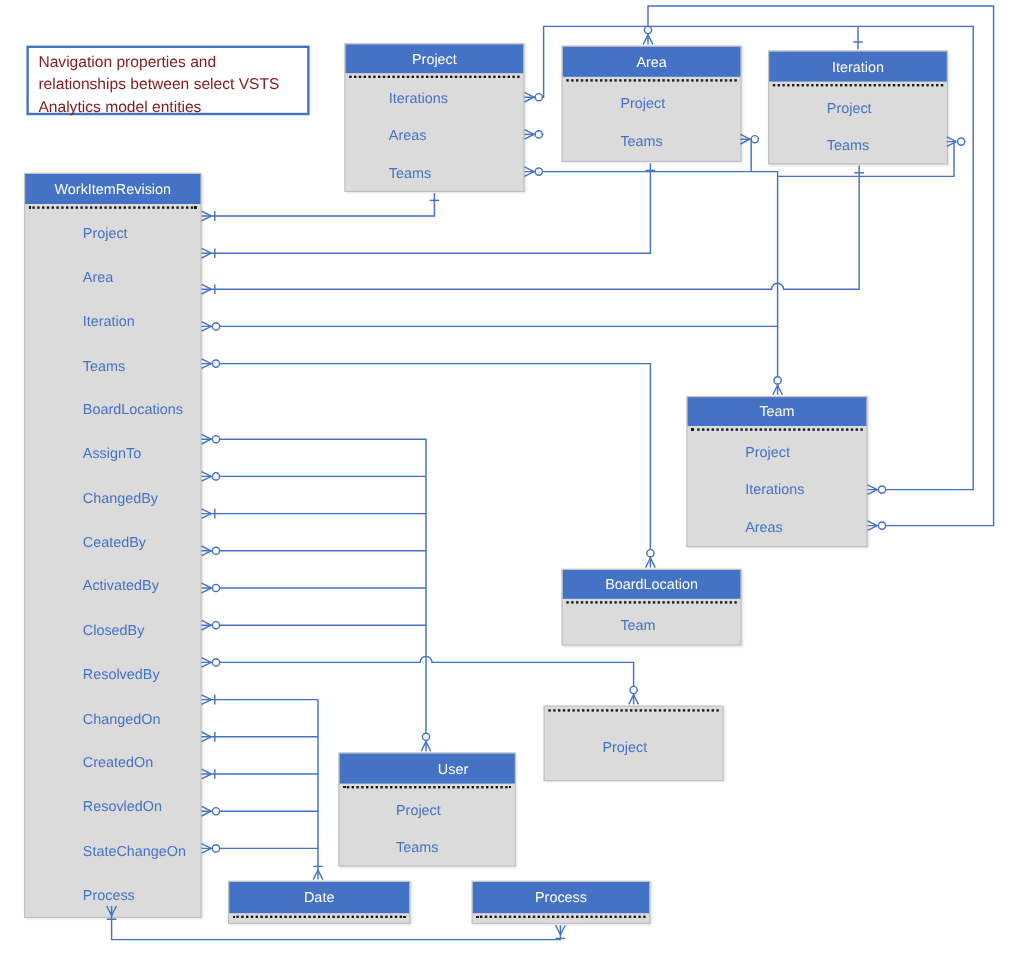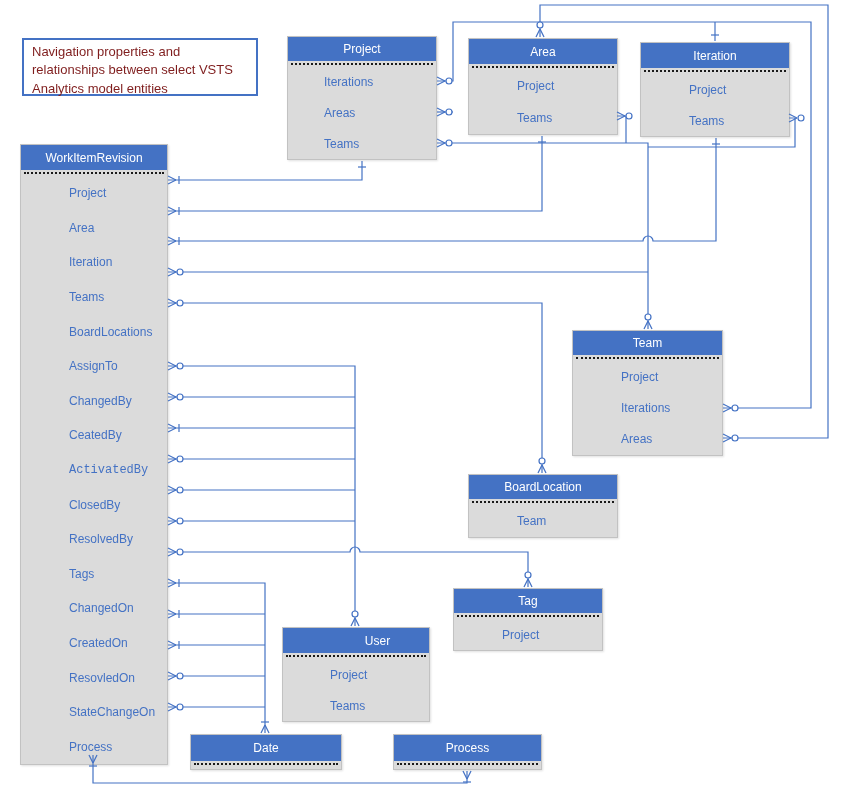--- a/index.html
+++ b/index.html
@@ -91,31 +91,28 @@
         </div>
         <div class="field" style="padding-left: 48px;">
           <span>AssignTo</span>
         </div>
         <div class="field" style="padding-left: 48px;">
           <span>ChangedBy</span>
         </div>
         <div class="field" style="padding-left: 48px;">
           <span>CeatedBy</span>
         </div>
-        <div class="field" style="padding-left: 48px; font-family: Liberation Mono, monospace;">
+        <div class="field" style="padding-left: 48px;">
           <span>ActivatedBy</span>
         </div>
         <div class="field" style="padding-left: 48px;">
           <span>ClosedBy</span>
         </div>
         <div class="field" style="padding-left: 48px;">
           <span>ResolvedBy</span>
-        </div>
-        <div class="field" style="padding-left: 48px;">
-          <span>Tags</span>
         </div>
         <div class="field" style="padding-left: 48px;">
           <span>ChangedOn</span>
         </div>
         <div class="field" style="padding-left: 48px;">
           <span>CreatedOn</span>
         </div>
         <div class="field" style="padding-left: 48px;">
           <span>ResovledOn</span>
         </div>
@@ -149,23 +146,20 @@
         <span>BoardLocation</span>
       </div>
       <div class="sep"></div>
       <div class="ebody">
         <div class="field" style="padding-left: 48px;">
           <span>Team</span>
         </div>
       </div>
     </div>
     <div class="entity" style="left: 453px; top: 588px; width: 150px; height: 63px;">
-      <div class="ehead" style="height: 24px;">
-        <span>Tag</span>
-      </div>
       <div class="sep"></div>
       <div class="ebody">
         <div class="field" style="padding-left: 48px;">
           <span>Project</span>
         </div>
       </div>
     </div>
     <div class="entity" style="left: 282px; top: 627px; width: 148px; height: 95px;">
       <div class="ehead" style="height: 25px; padding-left: 43px;">
         <span>User</span>

